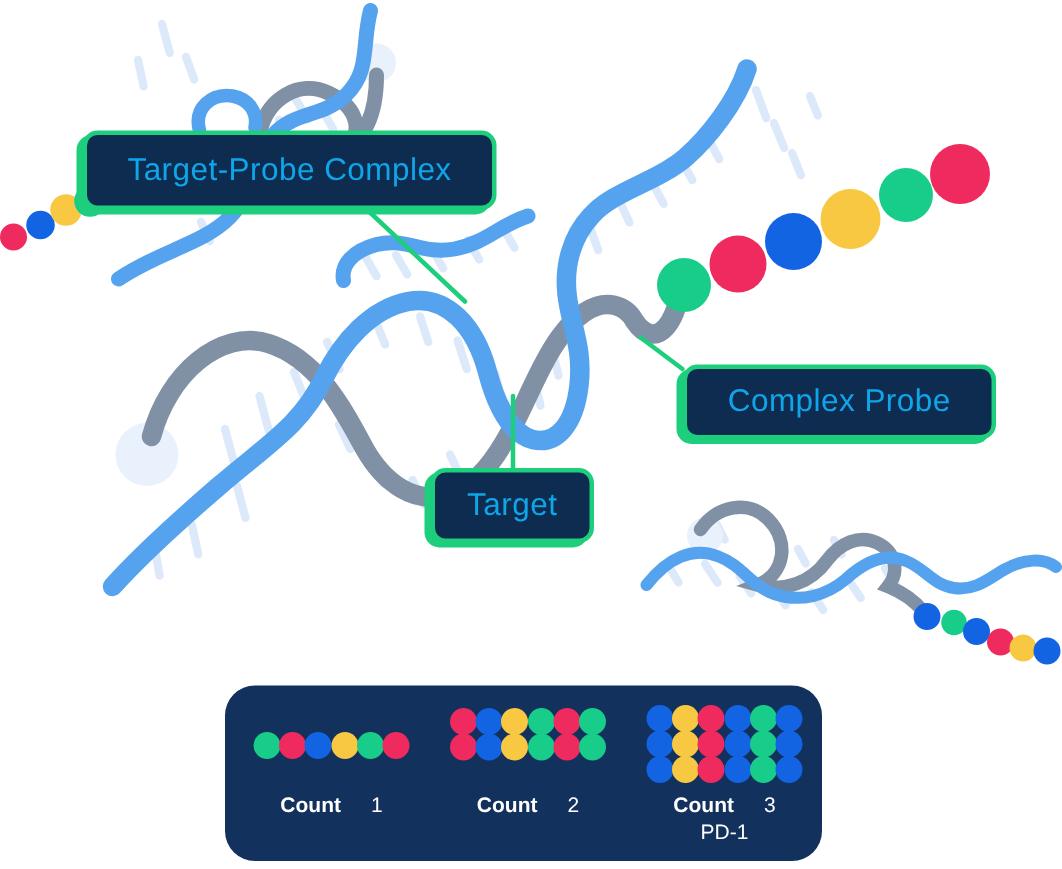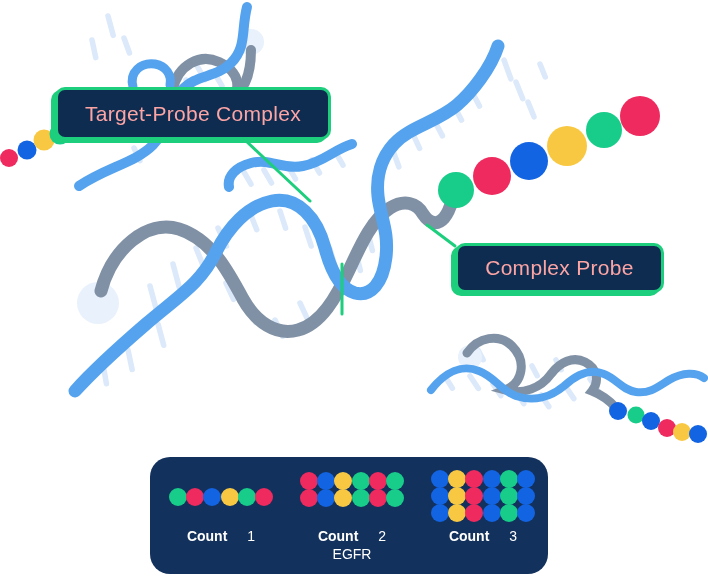--- a/index.html
+++ b/index.html
@@ -6,21 +6,21 @@
   .stage{
     position:relative;width:708px;height:579px;background:#fff;overflow:hidden;
     font-family:"Liberation Sans",sans-serif;
   }
   .stage svg{position:absolute;left:0;top:0;}
   .callout{
     position:absolute;display:flex;align-items:center;justify-content:center;
     background:var(--navy,#0e2b50);
     border:3px solid var(--accent-green,#1dce7c);
     box-shadow:-4px 3px 0 0 var(--accent-green,#1dce7c);
-    border-radius:10px;color:#fca5a5;font-size:21px;font-weight:500;
+    border-radius:10px;color:#0ea5e9;font-size:21px;font-weight:500;
     letter-spacing:.3px;box-sizing:border-box;z-index:3;white-space:nowrap;
   }
   .panel{
     position:absolute;left:150px;top:457px;width:398px;height:117px;
     background:var(--panel-navy,#12315c);border-radius:20px;z-index:3;
   }
   .count-group{position:absolute;top:0;height:100%;}
   .barcode-grid{position:absolute;left:0;right:0;display:flex;flex-direction:column;align-items:center;}
   .barcode-row{display:flex;line-height:0;}
   .barcode-row + .barcode-row{margin-top:-1px;}
@@ -139,20 +139,23 @@
   </svg>
 
   <div class="callout" style="left:55px;top:87px;width:276px;height:53px;">
     <span>Target-Probe Complex</span>
   </div>
 
   <div class="callout" style="left:455px;top:243px;width:209px;height:50px;">
     <span>Complex Probe</span>
   </div>
 
+  <div class="callout" style="left:287px;top:312px;width:109px;height:50px;">
+    <span>Target</span>
+  </div>
 
   <div class="panel">
 
     <div class="count-group" style="left:12px;width:118px;">
       <div class="barcode-grid" style="top:31px;">
           <div class="barcode-row">
             <span class="pdot" style="background: rgb(23, 205, 137);"></span>
             <span class="pdot" style="background: rgb(239, 42, 94);"></span>
             <span class="pdot" style="background: rgb(19, 100, 226);"></span>
             <span class="pdot" style="background: rgb(249, 200, 66);"></span>
@@ -182,21 +185,20 @@
             <span class="pdot" style="background: rgb(249, 200, 66);"></span>
             <span class="pdot" style="background: rgb(23, 205, 137);"></span>
             <span class="pdot" style="background: rgb(239, 42, 94);"></span>
             <span class="pdot" style="background: rgb(23, 205, 137);"></span>
           </div>
         </div>
       <div class="count-line">
         <span class="cl">Count</span>
         <span class="cv">2</span>
       </div>
-      <div class="gene-line">EGFR</div>
     </div>
 
     <div class="count-group" style="left:277px;width:112px;">
       <div class="barcode-grid" style="top:13px;">
           <div class="barcode-row">
             <span class="pdot" style="background: rgb(19, 100, 226);"></span>
             <span class="pdot" style="background: rgb(249, 200, 66);"></span>
             <span class="pdot" style="background: rgb(239, 42, 94);"></span>
             <span class="pdot" style="background: rgb(19, 100, 226);"></span>
             <span class="pdot" style="background: rgb(23, 205, 137);"></span>
@@ -216,16 +218,17 @@
             <span class="pdot" style="background: rgb(239, 42, 94);"></span>
             <span class="pdot" style="background: rgb(19, 100, 226);"></span>
             <span class="pdot" style="background: rgb(23, 205, 137);"></span>
             <span class="pdot" style="background: rgb(19, 100, 226);"></span>
           </div>
         </div>
       <div class="count-line">
         <span class="cl">Count</span>
         <span class="cv">3</span>
       </div>
+      <div class="gene-line">PD-1</div>
     </div>
 
   </div>
 </div>
 
 </body></html>

